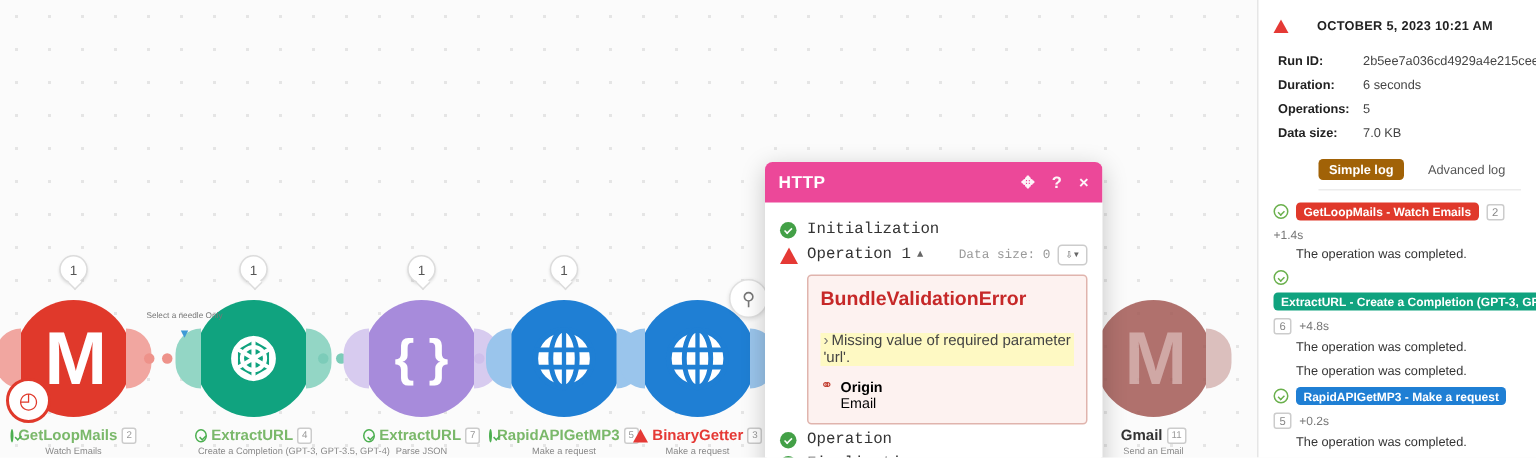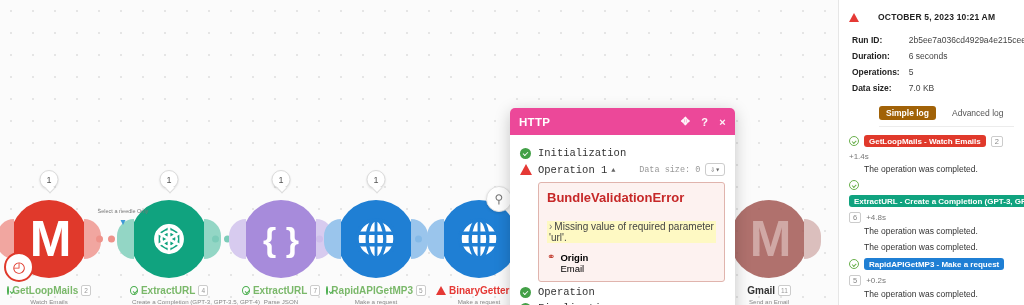--- a/index.html
+++ b/index.html
@@ -231,21 +231,21 @@
           <span>RapidAPIGetMP3</span>
           <span class="opnum">5</span>
         </div>
         <div class="nsub">Make a request</div>
       </div>
       <div class="dots3" style="left: 414.5px; top: 239px;">
         <i style="background:rgb(132,185,231)"></i>
         <i style="background:rgb(132,185,231)"></i>
         <i style="background:rgb(132,185,231)"></i>
       </div>
-      <div class="node" style="left: 440px; top: 200px;">
+      <div class="node" style="left: 426px; top: 200px;">
         <div class="circle" style="background:#1f7fd4;">
           <div class="flank l" style="background:rgb(154,197,236)"></div>
           <div class="flank r" style="background:rgb(154,197,236)"></div>
           <svg width="46" height="46" viewBox="0 0 24 24">
             <circle cx="12" cy="12" r="10" fill="#fff"></circle>
             <circle cx="12" cy="12" r="10" fill="none" stroke="#1f7fd4" stroke-width="2"></circle>
             <ellipse cx="12" cy="12" rx="4.6" ry="10" fill="none" stroke="#1f7fd4" stroke-width="1.7"></ellipse>
             <line x1="2" y1="9" x2="22" y2="9" stroke="#1f7fd4" stroke-width="1.7"></line>
             <line x1="2" y1="15" x2="22" y2="15" stroke="#1f7fd4" stroke-width="1.7"></line>
             <line x1="12" y1="2" x2="12" y2="22" stroke="#1f7fd4" stroke-width="1.5"></line>

